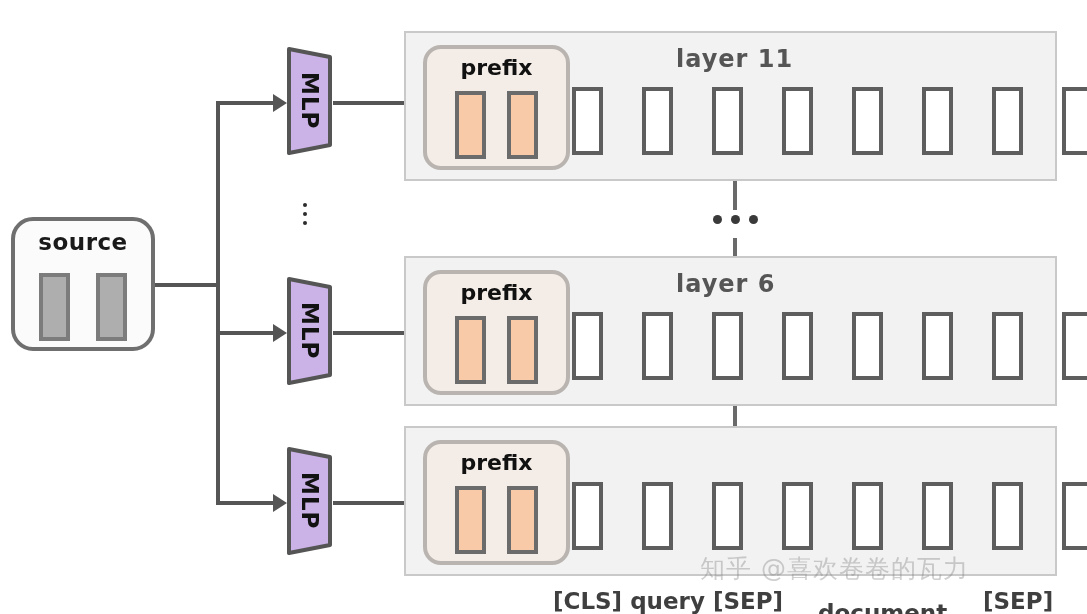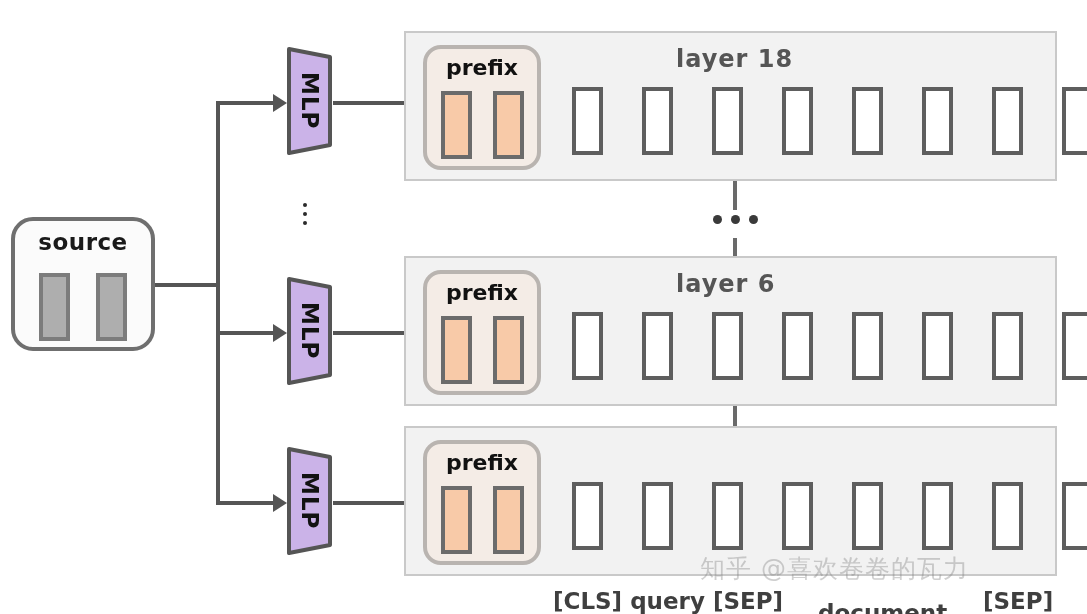--- a/index.html
+++ b/index.html
@@ -119,21 +119,21 @@
     font-size: 24px;
     font-weight: bold;
     color: #555555;
     letter-spacing: 1px;
     white-space: nowrap;
   }
   .prefix-group {
     position: absolute;
     left: 17px;
     top: 12px;
-    width: 118px;
+    width: 147px;
     height: 125px;
     background: #f4ece6;
     border: 4px solid #b9b4b0;
     border-radius: 18px;
     box-sizing: border-box;
   }
   .prefix-title {
     position: absolute;
     left: 0;
     top: 6px;
@@ -275,21 +275,21 @@
   </div>
 
   <div class="mlp" style="left:286px; top:444px;">
     <svg width="47" height="114" viewBox="0 0 47 114">
       <polygon points="3,5 44,13 44,101 3,109" fill="#cbb3e8" stroke="#555555" stroke-width="4" stroke-linejoin="round"></polygon>
     </svg>
     <div class="mlp-label">MLP</div>
   </div>
 
   <div class="layer-box" style="top:31px;">
-    <div class="layer-title">layer 18</div>
+    <div class="layer-title">layer 11</div>
     <div class="prefix-group">
       <div class="prefix-title">prefix</div>
       <div class="prefix-cells">
         <div class="cell orange"></div>
         <div class="cell orange"></div>
       </div>
     </div>
     <div class="token-cells">
       <div class="cell white"></div>
       <div class="cell white"></div>

